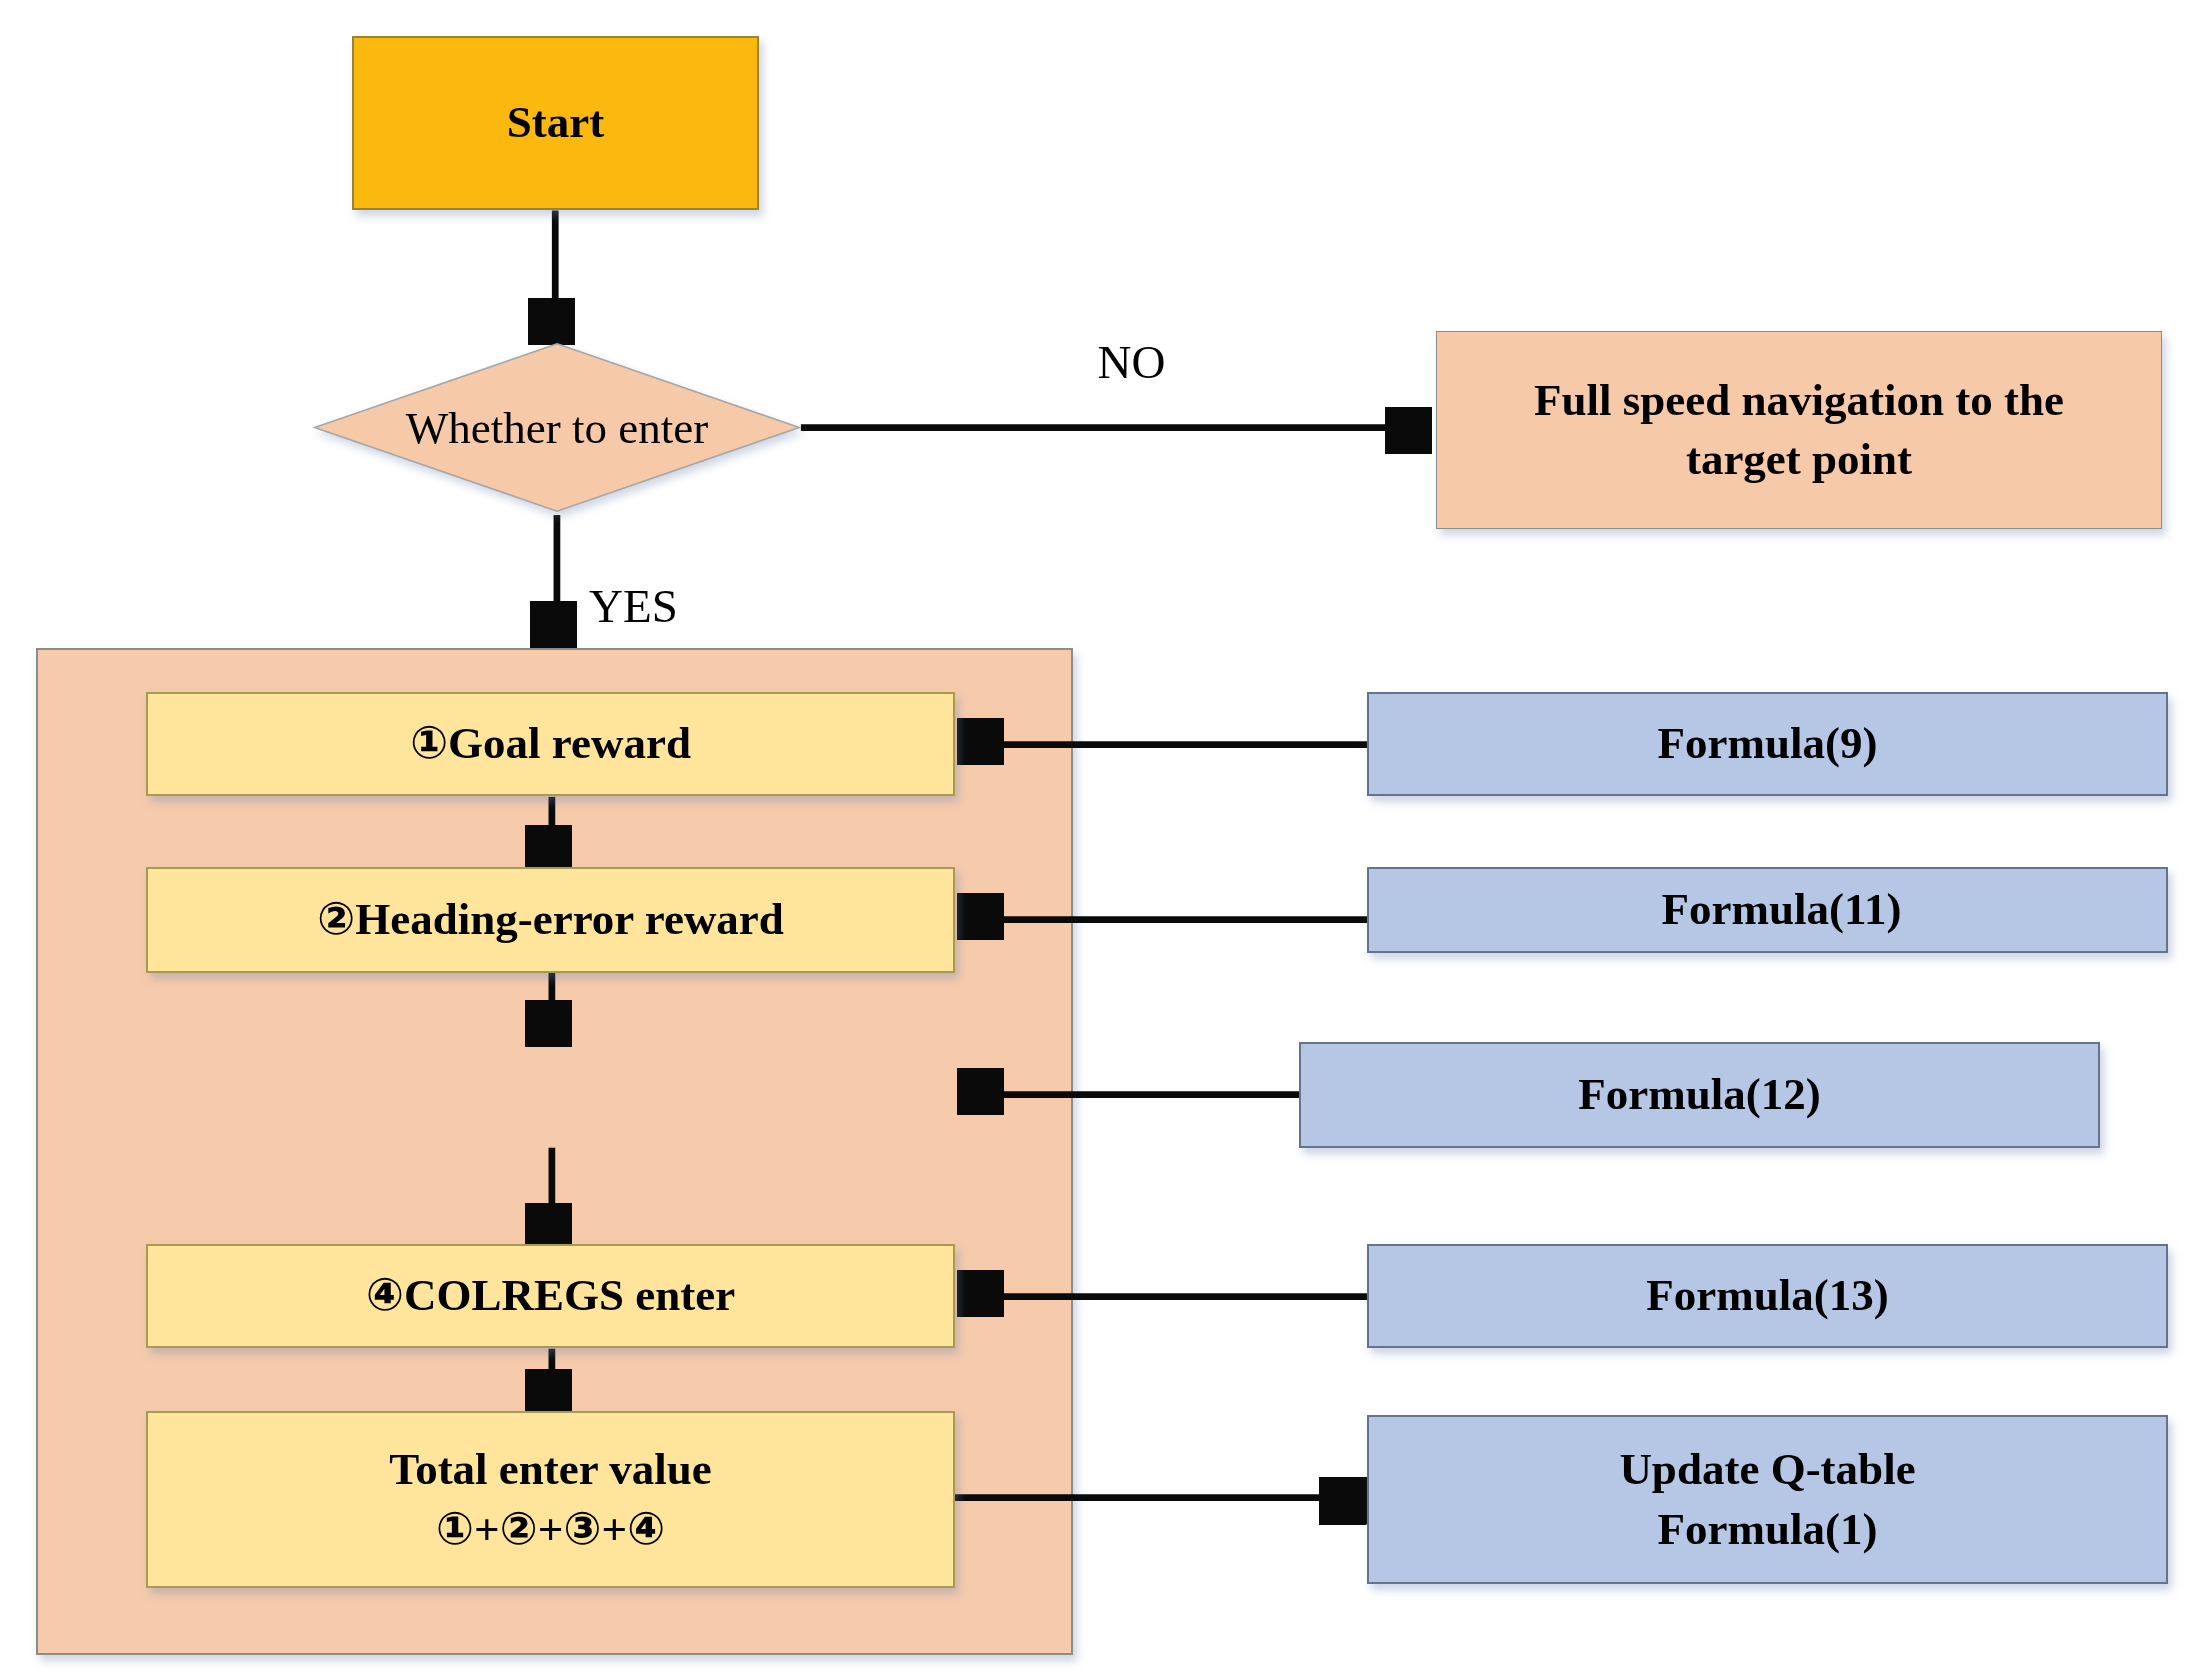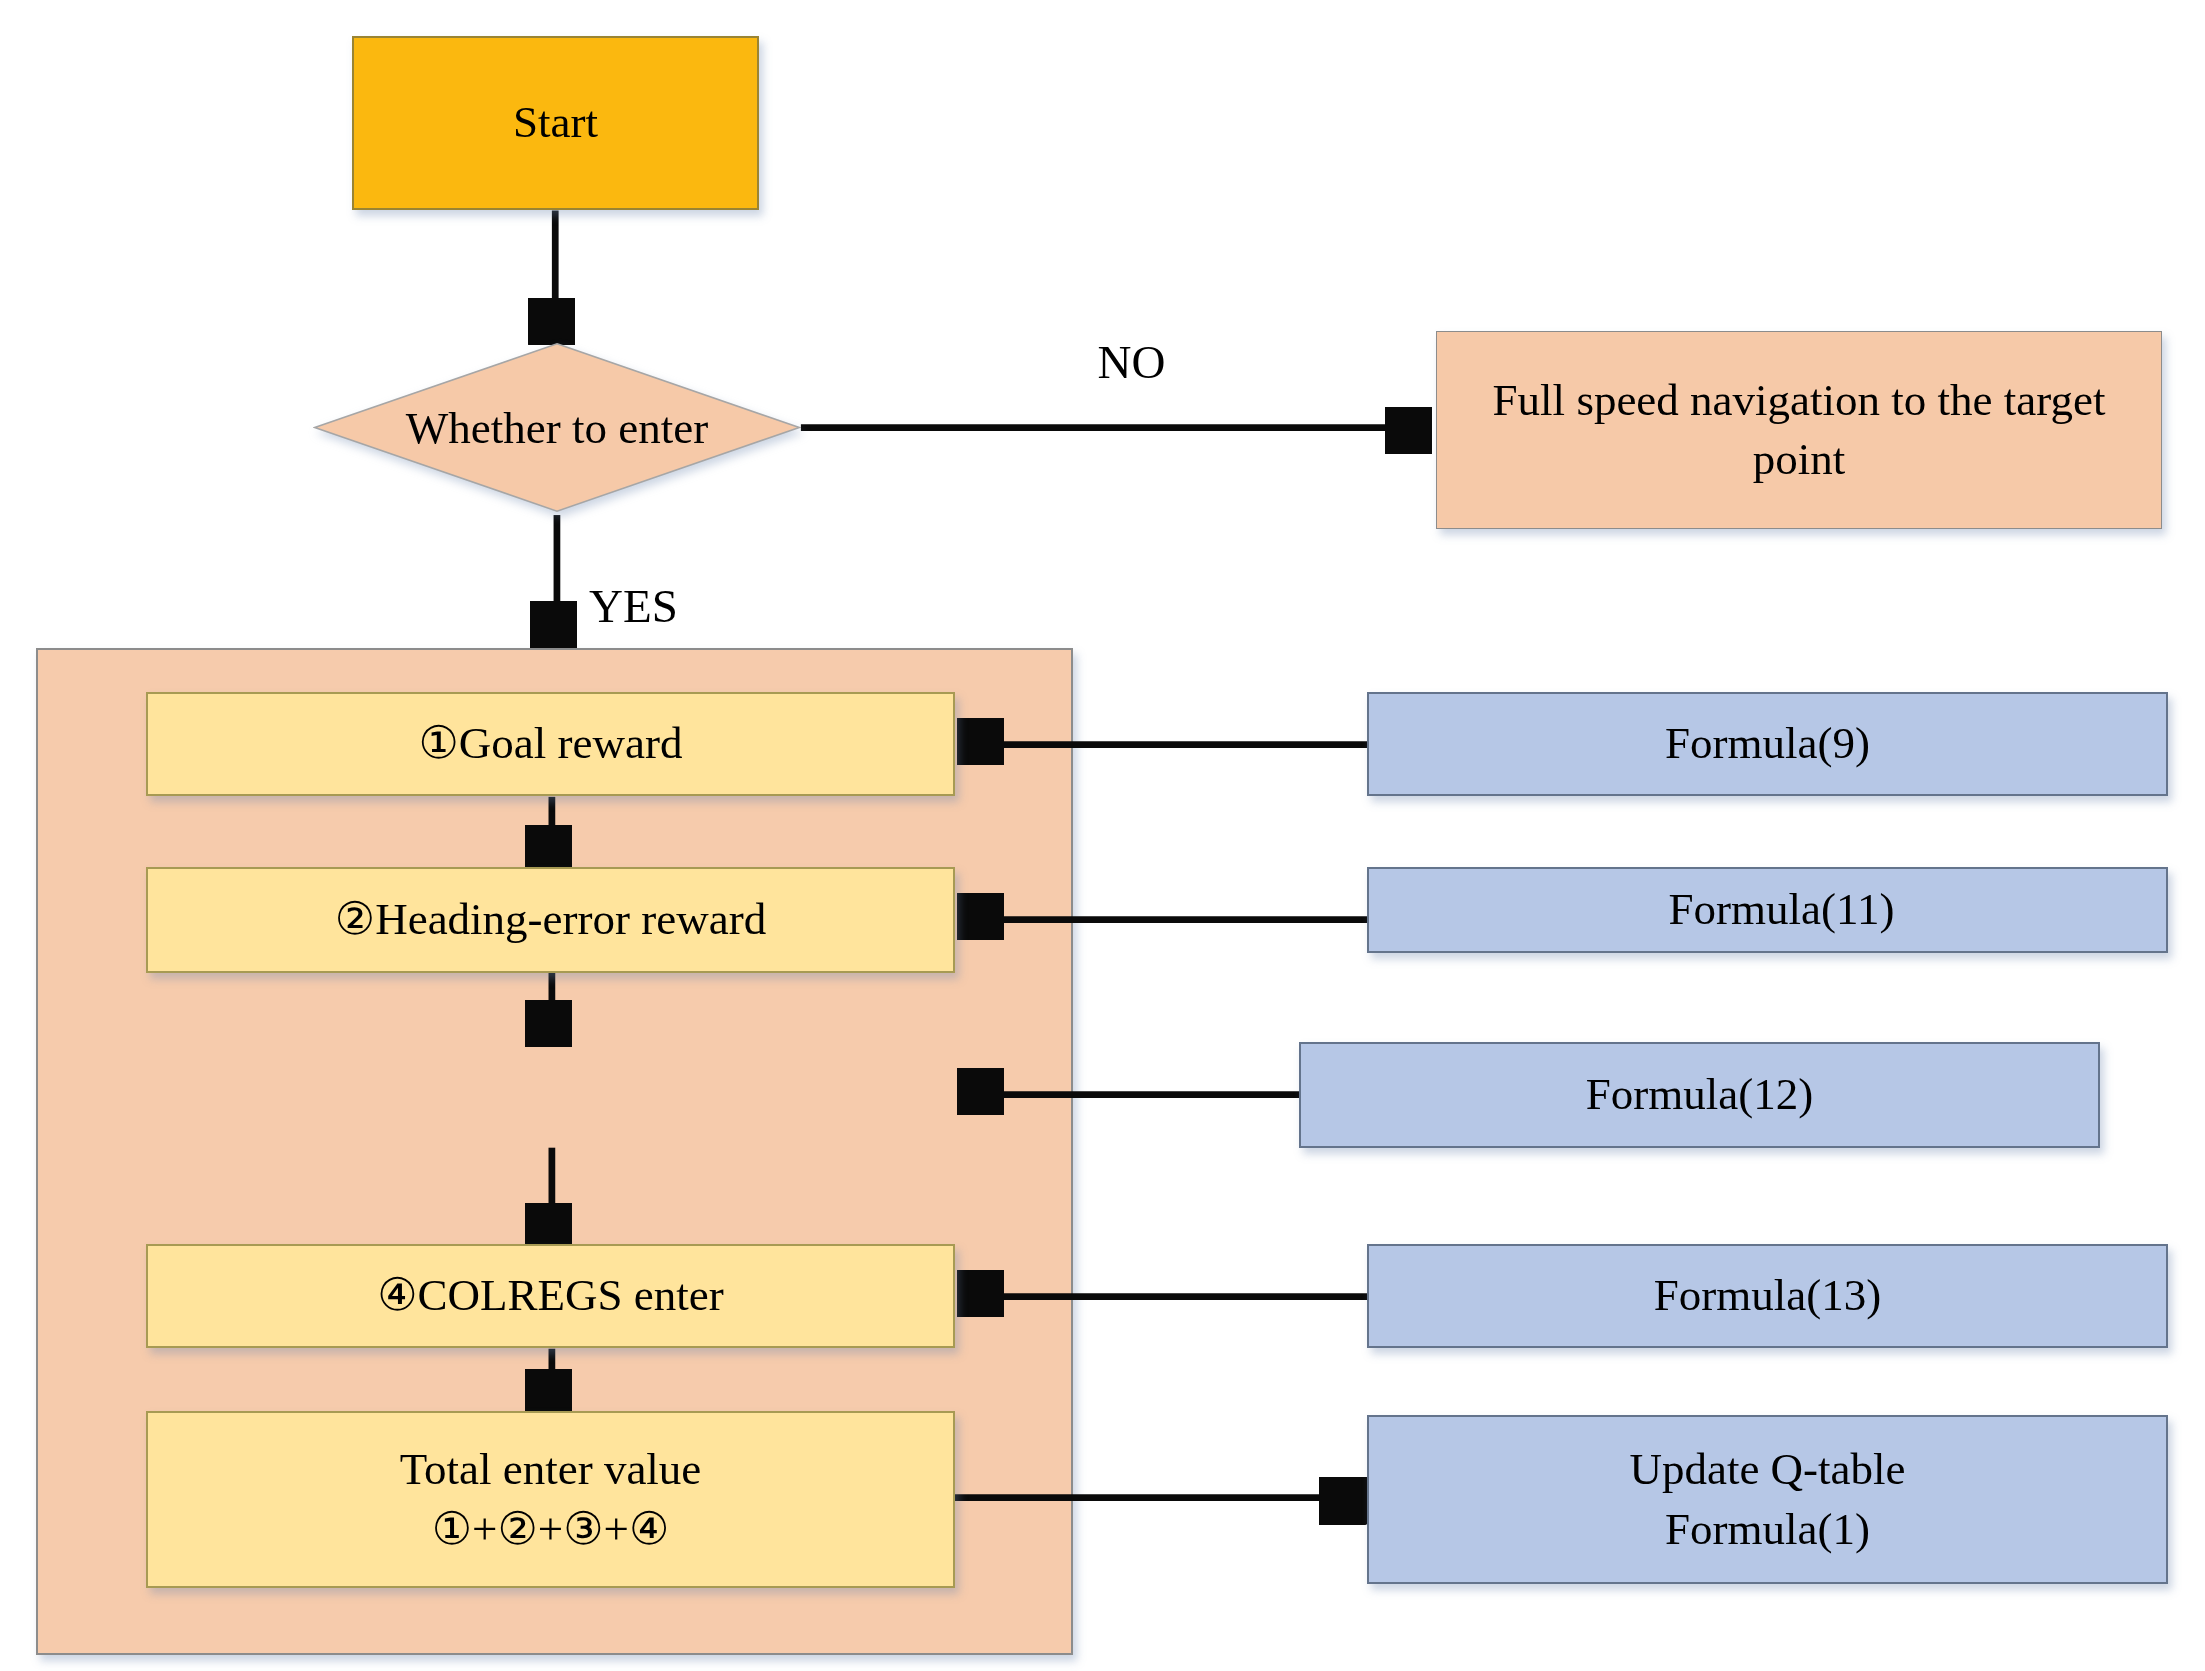--- a/index.html
+++ b/index.html
@@ -4,21 +4,21 @@
 <style>
   html,body { margin:0; padding:0; background:#ffffff; }
   .canvas {
     position:relative; width:2205px; height:1672px; background:#ffffff;
     font-family:"Liberation Serif","DejaVu Serif","DejaVu Sans",serif;
     color:var(--text,#000); overflow:hidden;
   }
   .node {
     position:absolute; box-sizing:border-box;
     display:flex; flex-direction:column; align-items:center; justify-content:center;
-    text-align:center; font-size:45px; line-height:1.32; z-index:3;
+    text-align:center; font-size:45px; line-height:1.32; z-index:3;font-weight:bold;
   }
   .soft-shadow { box-shadow: 4.2px 5.9px 8.4px rgba(110,135,175,0.35); }
   .start-node  { background:var(--gold);  border:2.5px solid var(--gold-border); }
   .peach-node  { background:var(--peach); border:1.7px solid var(--peach-border); }
   .yellow-node { background:var(--yellow); border:2.5px solid var(--yellow-border); }
   .blue-node   { background:var(--blue);  border:2.5px solid var(--blue-border); }
   .container-box {
     position:absolute; box-sizing:border-box; z-index:1;
     background:var(--peach-light); border:2.5px solid var(--peach-border);
     box-shadow: 4.2px 5.9px 8.4px rgba(110,135,175,0.35);

